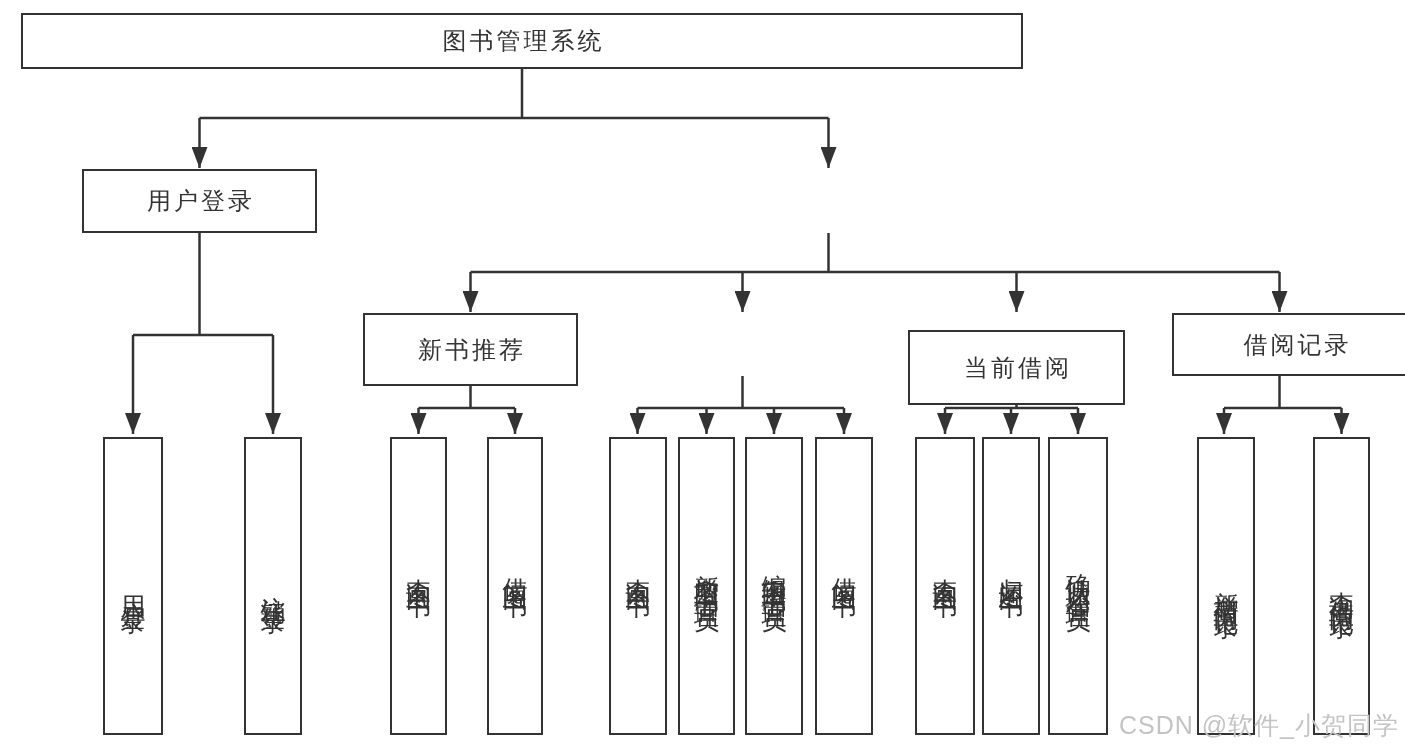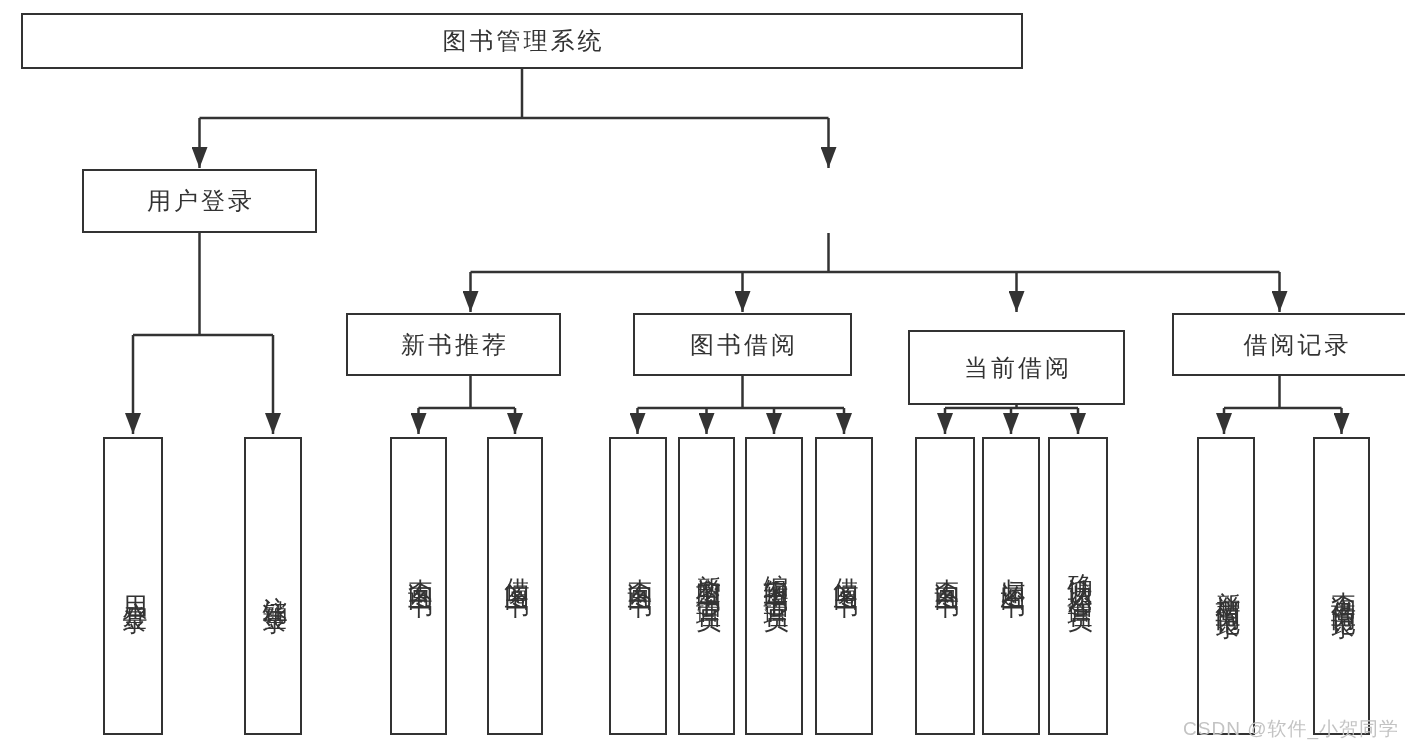--- a/index.html
+++ b/index.html
@@ -15,21 +15,20 @@
     position:absolute;left:0;top:0;width:1405px;height:747px;
     z-index:0;pointer-events:none;
   }
   .node{
     position:absolute;
     background:#ffffff;
     border:2.5px solid #333333;
     box-sizing:border-box;
     display:flex;align-items:center;justify-content:center;
     z-index:1;
-    font-family:Liberation Mono, monospace;
   }
   .h-label{
     font-size:24px;
     letter-spacing:3px;
     text-indent:3px;
     white-space:nowrap;
     color:#333333;
   }
   .leaf{
     top:437px;height:298px;
@@ -42,41 +41,41 @@
     line-height:1;
     white-space:nowrap;
     color:#333333;
   }
   .raise{transform:translateY(-18px);}
   .raise-sm{transform:translateY(-10px);}
   
   .n-root{left:21px;top:13px;width:1002px;height:56px;}
   .n-user-login{left:82px;top:169px;width:235px;height:64px;}
   .n-book-mgmt{left:711px;top:169px;width:236px;height:64px;}
-  .n-new-rec{left:346px;top:313px;width:215px;height:63px;text-align:center;}
+  .n-new-rec{left:363px;top:313px;width:215px;height:73px;text-align:center;}
   .n-book-borrow{left:633px;top:313px;width:219px;height:63px;}
   .n-current-borrow{left:908px;top:330px;width:217px;height:75px;}
   .n-borrow-record{left:1172px;top:313px;width:248px;height:63px;}
   .l-a1{left:103px;width:60px;}
   .l-a2{left:244px;width:58px;}
   .l-b1{left:390px;width:57px;}
   .l-b2{left:487px;width:56px;}
   .l-c1{left:609px;width:58px;}
   .l-c2{left:678px;width:57px;}
   .l-c3{left:745px;width:58px;}
   .l-c4{left:815px;width:58px;}
   .l-d1{left:915px;width:60px;}
   .l-d2{left:982px;width:58px;}
   .l-d3{left:1048px;width:60px;}
   .l-e1{left:1197px;width:58px;}
   .l-e2{left:1313px;width:57px;}
   .watermark{
     position:absolute;
     right:6px;bottom:5px;
-    font-size:19px;
+    font-size:25px;
     letter-spacing:1px;
     color:#c3c3c3;
     z-index:2;
     white-space:nowrap;
   }
 </style>
 </head>
 <body>
 
 <div class="canvas">
@@ -135,23 +134,20 @@
     <span class="h-label">图书管理系统</span>
   </div>
 
   <div class="node n-user-login">
     <span class="h-label">用户登录</span>
   </div>
 
   <div class="node n-new-rec">
     <span class="h-label">新书推荐</span>
   </div>
-  <div class="node n-book-borrow">
-    <span class="h-label">图书借阅</span>
-  </div>
   <div class="node n-current-borrow">
     <span class="h-label">当前借阅</span>
   </div>
   <div class="node n-borrow-record">
     <span class="h-label">借阅记录</span>
   </div>
 
   <div class="node leaf l-a1">
     <span class="v-label">用户登录</span>
   </div>

